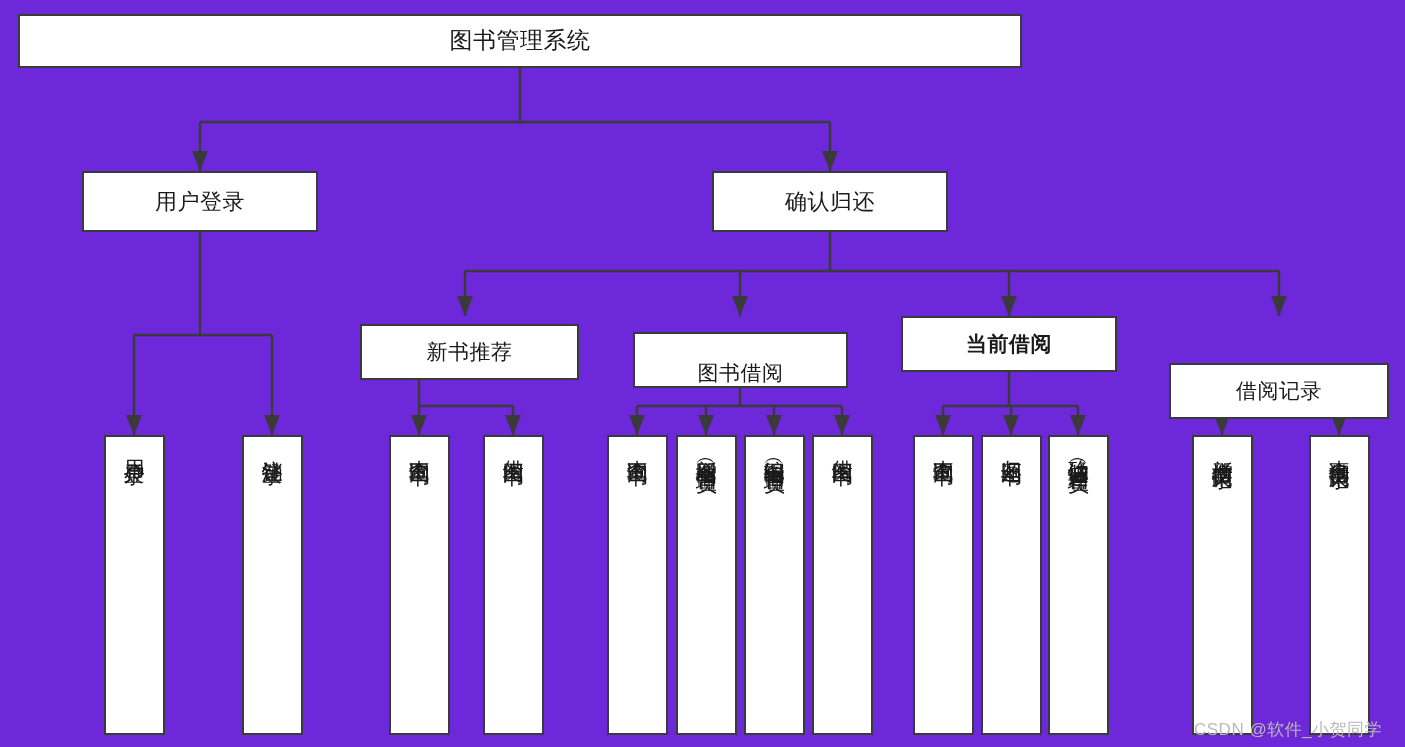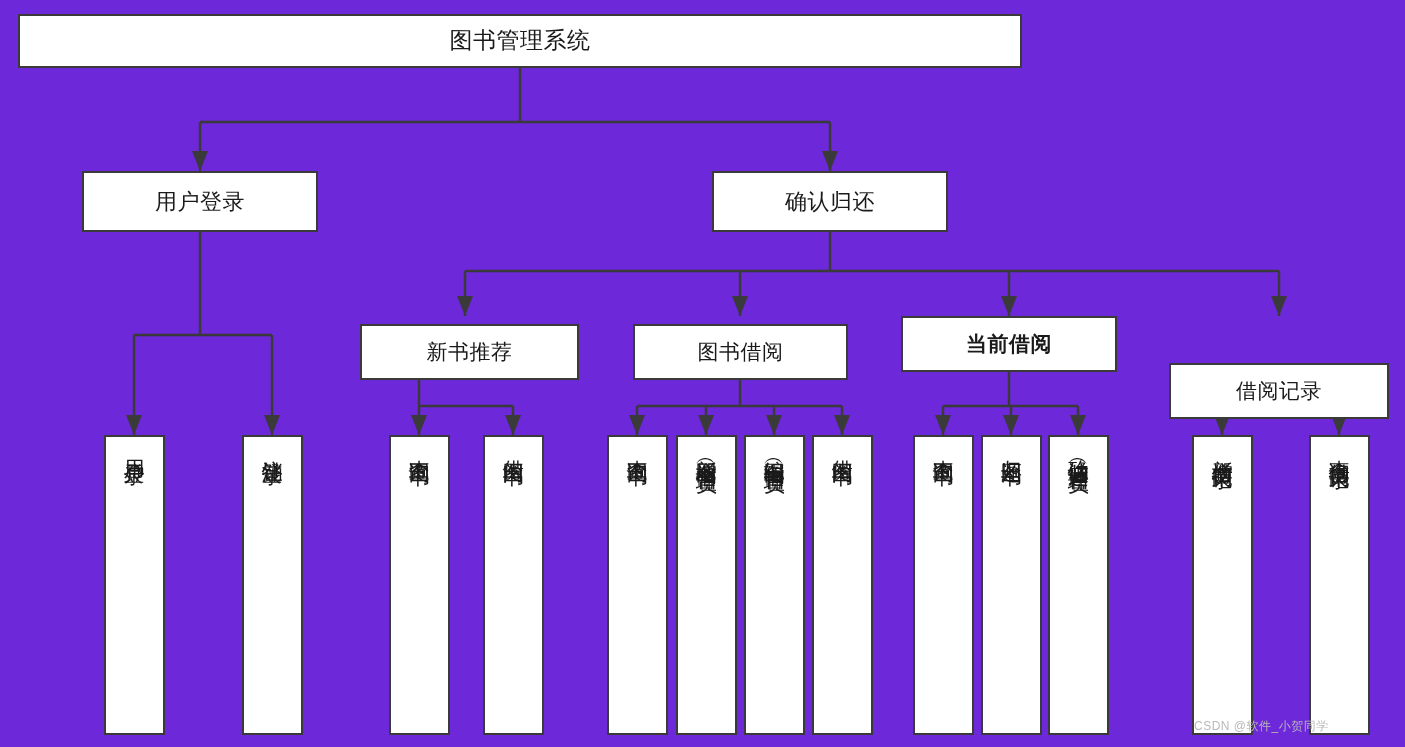--- a/index.html
+++ b/index.html
@@ -56,21 +56,21 @@
     letter-spacing: 2px;
     white-space: nowrap;
   }
   .node.root .label { font-size: 23px; }
   .node.level1 .label { font-size: 22px; }
   .node.level2 .label { font-size: 21px; }
   .node.leaf .label { font-size: 21px; }
   .watermark {
     position: absolute;
     color: #b9b9b9;
-    font-size: 12px;
+    font-size: 17px;
     white-space: nowrap;
     letter-spacing: 0.5px;
   }
 </style>
 </head>
 <body>
 
 <div id="canvas">
   <svg id="wires" viewBox="0 0 1405 747">
       <line x1="520" y1="68" x2="520" y2="122" stroke="#3a3a3a" stroke-width="2.5"></line>
@@ -132,21 +132,21 @@
       </div>
       <div class="node level1 horizontal" style="left: 82px; top: 171px; width: 236px; height: 61px; border-color: rgb(58, 58, 58); background: rgb(255, 255, 255); color: rgb(26, 26, 26);">
         <span class="label">用户登录</span>
       </div>
       <div class="node level1 horizontal" style="left: 712px; top: 171px; width: 236px; height: 61px; border-color: rgb(58, 58, 58); background: rgb(255, 255, 255); color: rgb(26, 26, 26);">
         <span class="label">确认归还</span>
       </div>
       <div class="node level2 horizontal" style="left: 360px; top: 324px; width: 219px; height: 56px; border-color: rgb(58, 58, 58); background: rgb(255, 255, 255); color: rgb(26, 26, 26);">
         <span class="label">新书推荐</span>
       </div>
-      <div class="node level2 horizontal" style="left: 633px; top: 324px; width: 215px; height: 56px; border-color: rgb(58, 58, 58); background: rgb(255, 255, 255); color: rgb(26, 26, 26);">
+      <div class="node level2 horizontal" style="left: 633px; top: 332px; width: 215px; height: 56px; border-color: rgb(58, 58, 58); background: rgb(255, 255, 255); color: rgb(26, 26, 26); align-items: flex-end;">
         <span class="label">图书借阅</span>
       </div>
       <div class="node level2 horizontal" style="left: 901px; top: 316px; width: 216px; height: 56px; border-color: rgb(58, 58, 58); background: rgb(255, 255, 255); color: rgb(26, 26, 26); font-weight: bold;">
         <span class="label">当前借阅</span>
       </div>
       <div class="node level2 horizontal" style="left: 1169px; top: 316px; width: 220px; height: 56px; border-color: rgb(58, 58, 58); background: rgb(255, 255, 255); color: rgb(26, 26, 26); margin-top: 47px;">
         <span class="label">借阅记录</span>
       </div>
       <div class="node leaf vertical" style="left: 104px; top: 435px; width: 61px; height: 300px; border-color: rgb(58, 58, 58); background: rgb(255, 255, 255); color: rgb(26, 26, 26);">
         <span class="label">用户登录</span>

